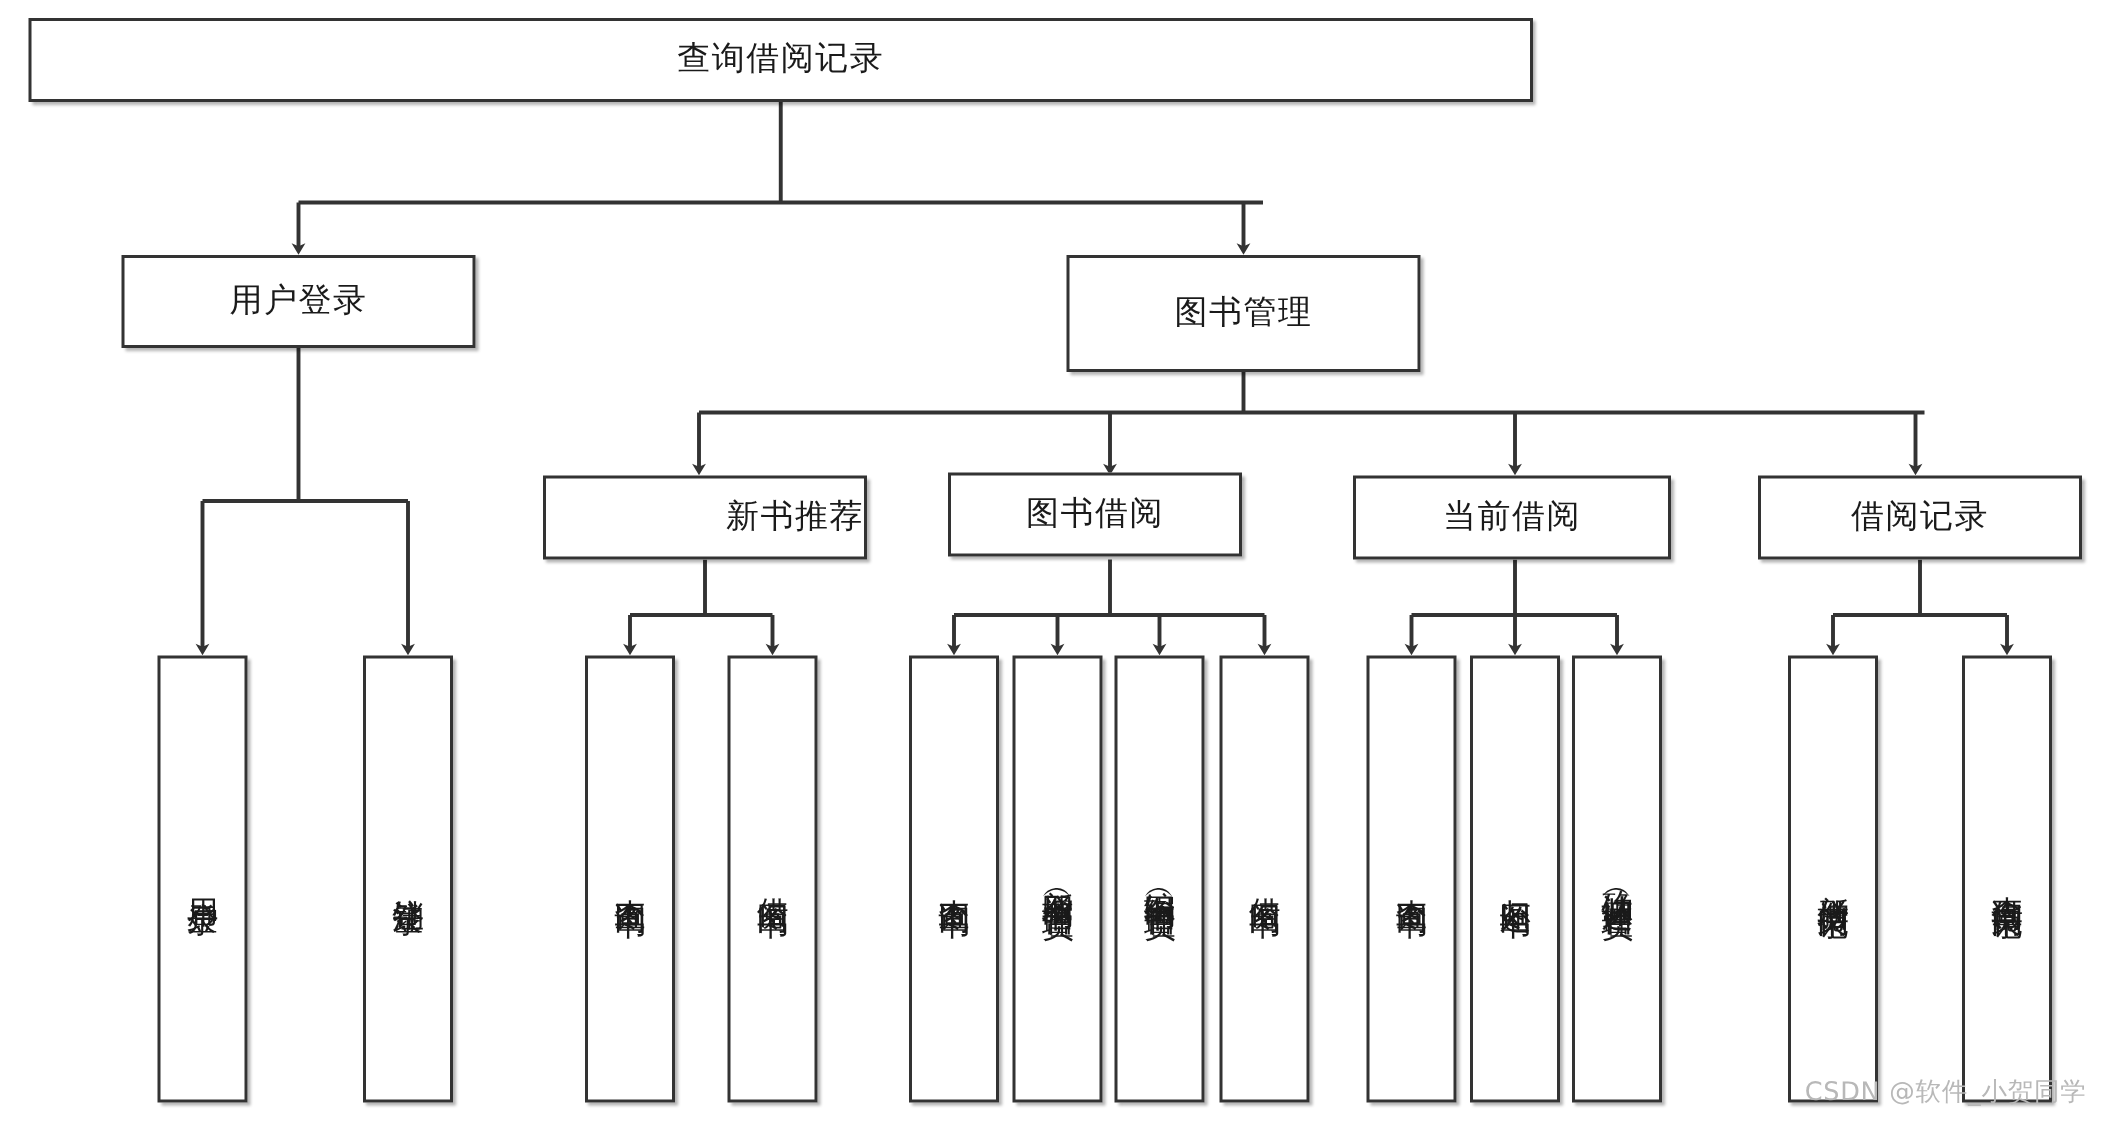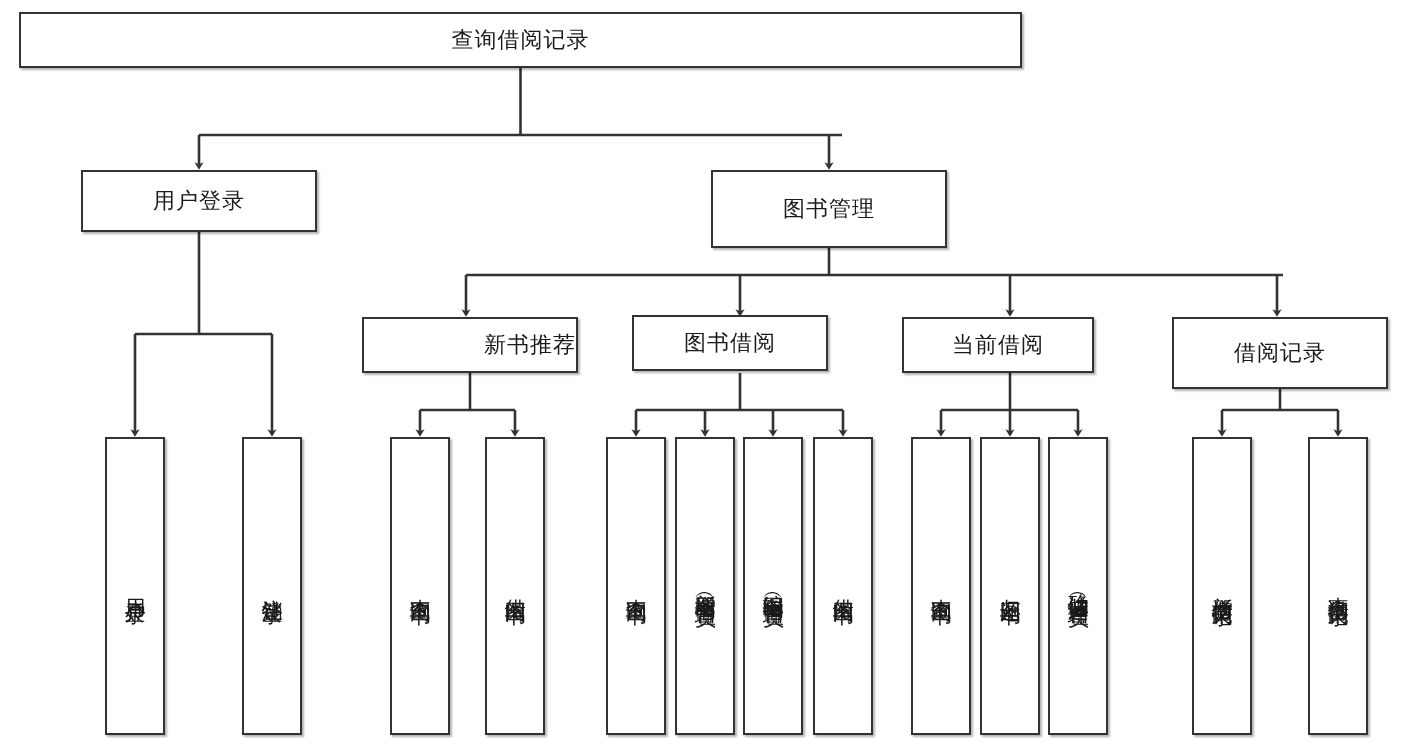--- a/index.html
+++ b/index.html
@@ -136,24 +136,24 @@
   <div class="node horizontal" style="left:711px; top:170px; width:236px; height:78px;">
     <span class="node-label">图书管理</span>
   </div>
 
   <div class="node horizontal" style="left:362px; top:317px; width:216px; height:56px;justify-content:flex-end;">
     <span class="node-label">新书推荐</span>
   </div>
   <div class="node horizontal" style="left:632px; top:315px; width:196px; height:56px;">
     <span class="node-label">图书借阅</span>
   </div>
-  <div class="node horizontal" style="left:902px; top:317px; width:192px; height:56px;">
+  <div class="node horizontal" style="left:902px; top:317px; width:212px; height:56px;">
     <span class="node-label">当前借阅</span>
   </div>
-  <div class="node horizontal" style="left:1172px; top:317px; width:216px; height:72px;">
+  <div class="node horizontal" style="left:1172px; top:317px; width:216px; height:56px;">
     <span class="node-label">借阅记录</span>
   </div>
 
   <div class="node vertical" style="left:105px; top:437px; width:60px; height:298px;">
     <span class="node-label">用户登录</span>
   </div>
   <div class="node vertical" style="left:242px; top:437px; width:60px; height:298px;">
     <span class="node-label">注销登录</span>
   </div>
 
@@ -187,14 +187,15 @@
     <span class="node-label">确认归还（管理员）</span>
   </div>
 
   <div class="node vertical" style="left:1192px; top:437px; width:60px; height:298px;">
     <span class="node-label">新增借阅记录</span>
   </div>
   <div class="node vertical" style="left:1308px; top:437px; width:60px; height:298px;">
     <span class="node-label">查询借阅记录</span>
   </div>
 
+  <div id="watermark">CSDN @软件_小贺同学</div>
 
 </div>
 
 </body></html>

